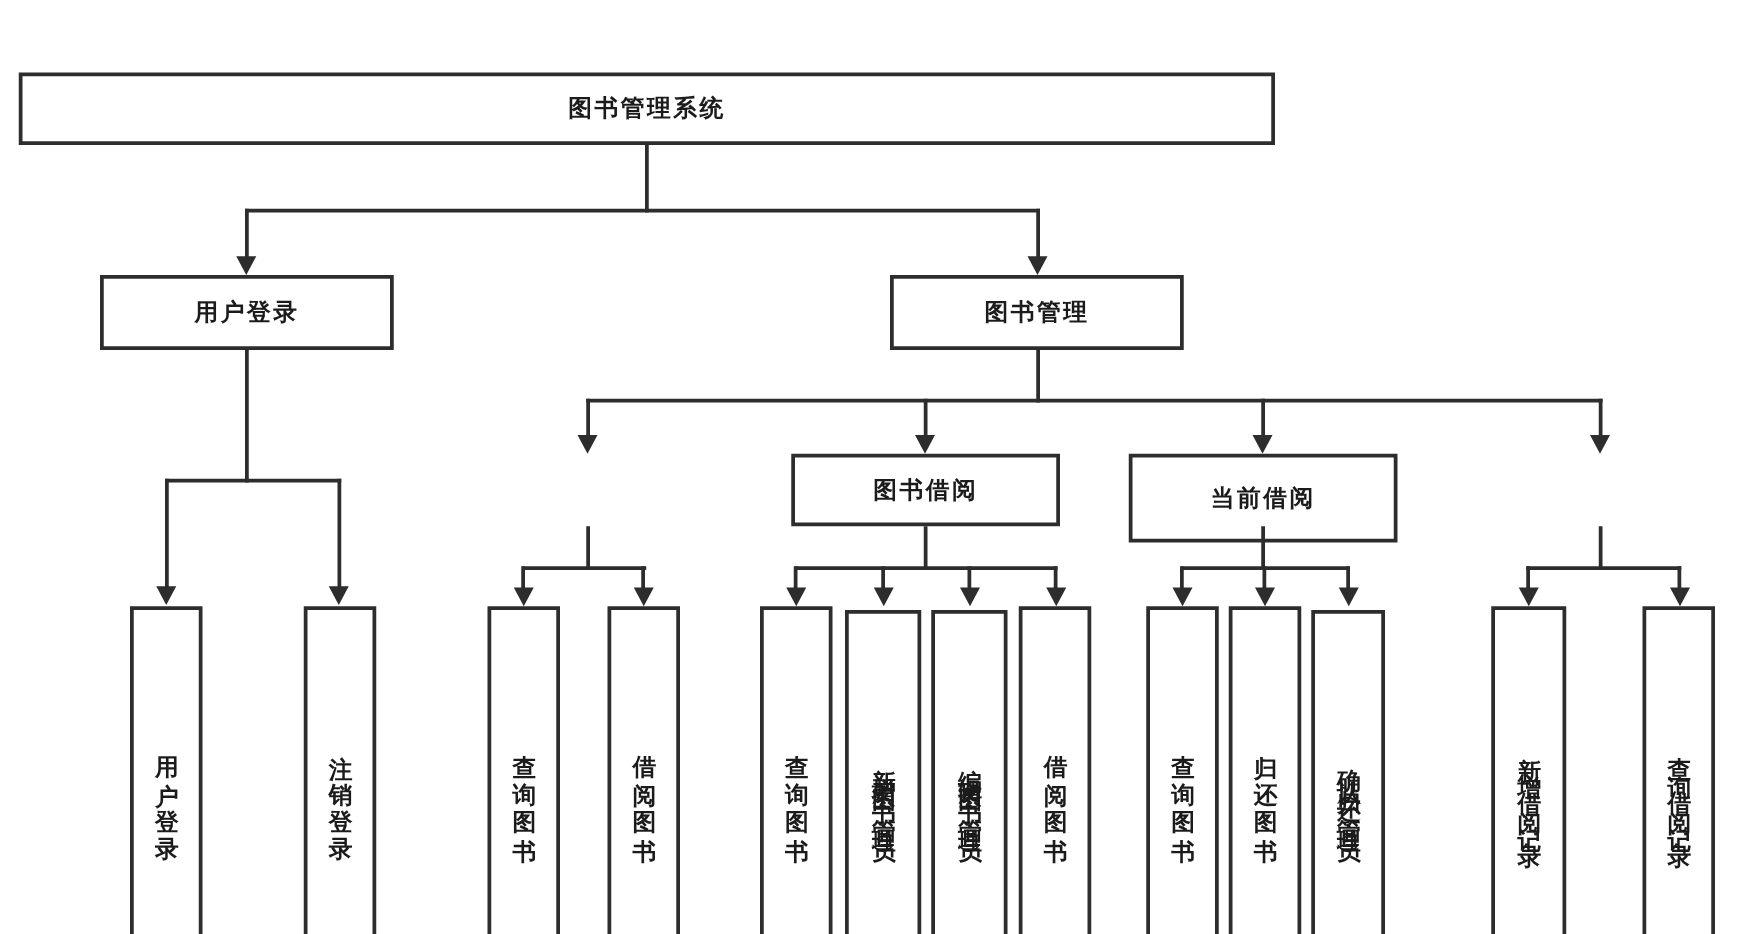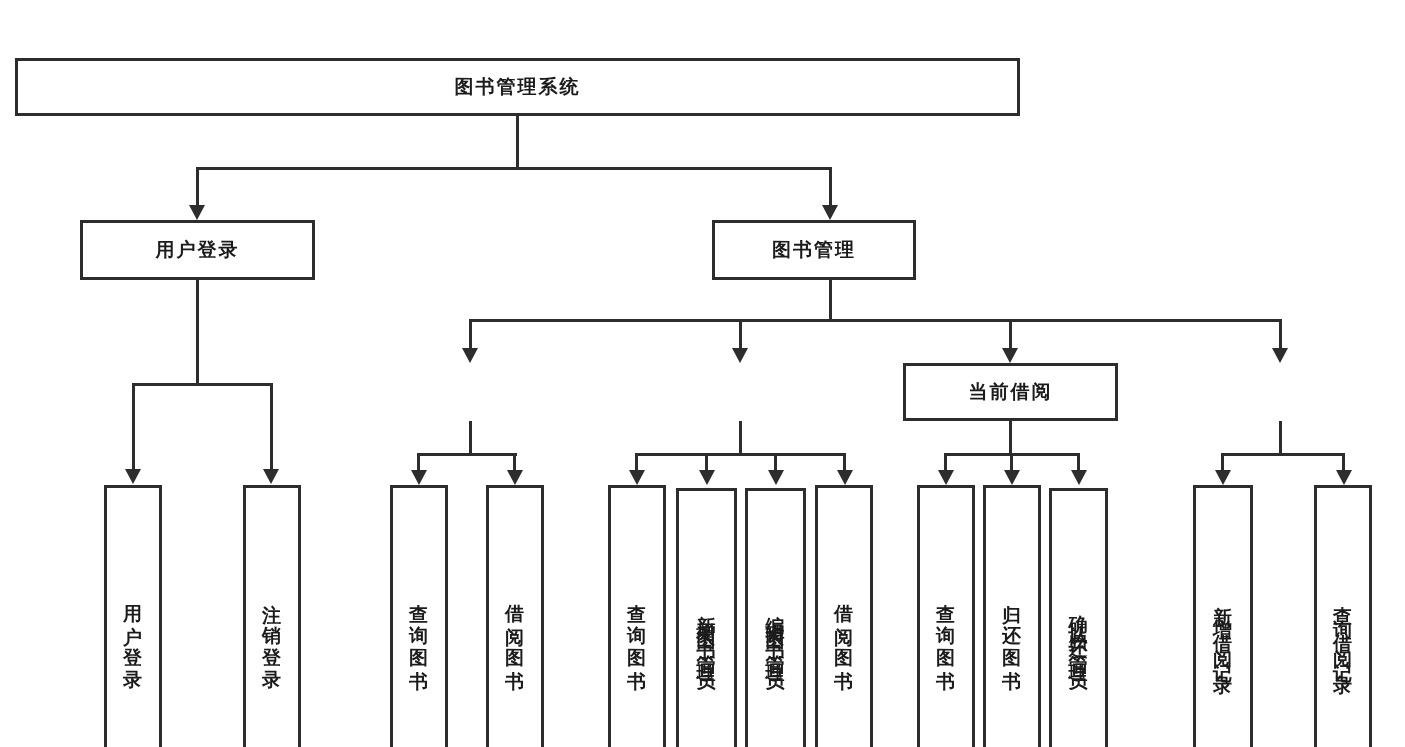--- a/index.html
+++ b/index.html
@@ -44,21 +44,21 @@
   <div class="vl" style="left:516px;top:68px;height:54px"></div>
   <div class="hl" style="left:196px;top:119px;width:636px"></div>
   <div class="vl" style="left:196px;top:119px;height:40px"></div>
   <div class="ah" style="left:189px;top:157px"></div>
   <div class="vl" style="left:829px;top:119px;height:40px"></div>
   <div class="ah" style="left:822px;top:157px"></div>
 
   <div class="box" style="left:80px;top:172px;width:235px;height:60px">
     <span class="hlabel">用户登录</span>
   </div>
-  <div class="box" style="left:712px;top:172px;width:204px;height:60px">
+  <div class="box" style="left:712px;top:172px;width:235px;height:60px">
     <span class="hlabel">图书管理</span>
   </div>
 
   <div class="vl" style="left:196px;top:232px;height:106px"></div>
   <div class="hl" style="left:132px;top:335px;width:141px"></div>
   <div class="vl" style="left:132px;top:335px;height:88px"></div>
   <div class="ah" style="left:125px;top:421px"></div>
   <div class="vl" style="left:270px;top:335px;height:88px"></div>
   <div class="ah" style="left:263px;top:421px"></div>
 
@@ -73,21 +73,24 @@
   <div class="hl" style="left:469px;top:271px;width:813px"></div>
   <div class="vl" style="left:469px;top:271px;height:31px"></div>
   <div class="ah" style="left:462px;top:300px"></div>
   <div class="vl" style="left:739px;top:271px;height:31px"></div>
   <div class="ah" style="left:732px;top:300px"></div>
   <div class="vl" style="left:1009px;top:271px;height:31px"></div>
   <div class="ah" style="left:1002px;top:300px"></div>
   <div class="vl" style="left:1279px;top:271px;height:31px"></div>
   <div class="ah" style="left:1272px;top:300px"></div>
 
-  <div class="box" style="left:903px;top:315px;width:215px;height:58px">
+  <div class="box" style="left:633px;top:315px;width:215px;height:58px">
+    <span class="hlabel">图书借阅</span>
+  </div>
+  <div class="box" style="left:903px;top:315px;width:215px;height:71px">
     <span class="hlabel">当前借阅</span>
   </div>
 
   <div class="vl" style="left:469px;top:373px;height:35px"></div>
   <div class="hl" style="left:418px;top:405px;width:99px"></div>
   <div class="vl" style="left:417px;top:405px;height:19px"></div>
   <div class="ah" style="left:411px;top:422px"></div>
   <div class="vl" style="left:513px;top:405px;height:19px"></div>
   <div class="ah" style="left:507px;top:422px"></div>
 

